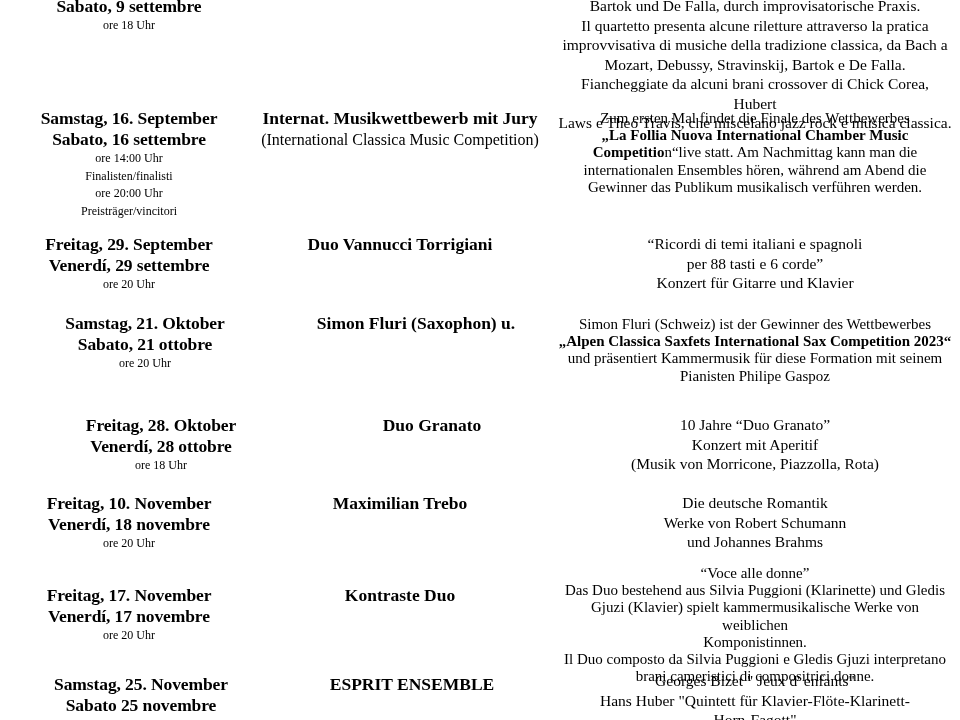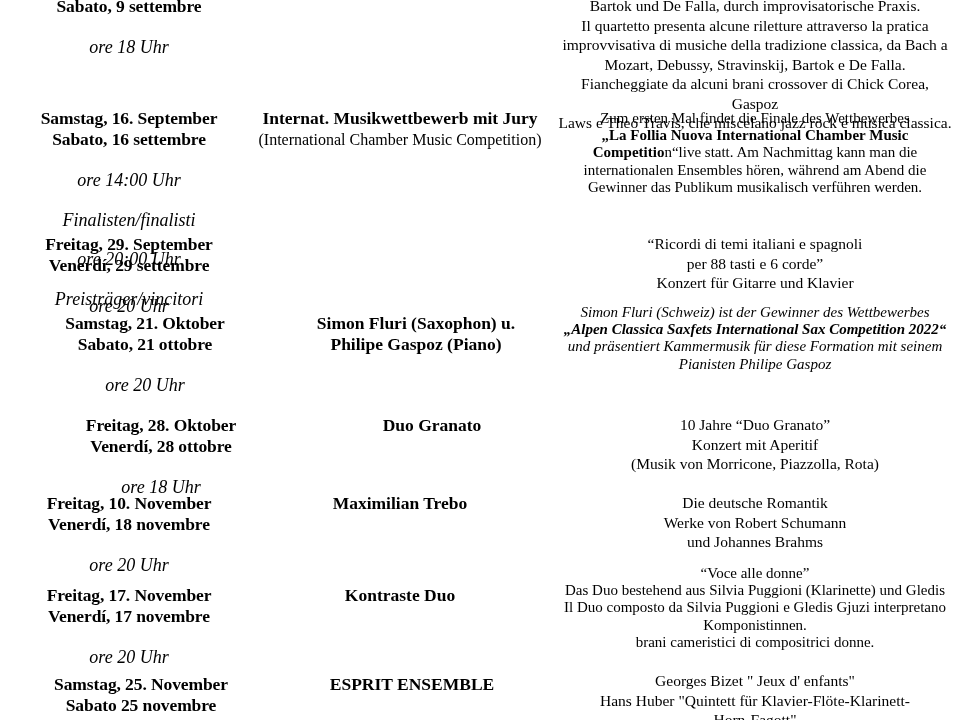--- a/index.html
+++ b/index.html
@@ -54,24 +54,22 @@
     padding: 0 8px;
   }
 
   .date-line {
     font-weight: bold;
     font-size: 17.5px;
     line-height: 21px;
     letter-spacing: -0.1px;
   }
   .time-line {
-    font-style: italic;
-    font-size: 18px;
+    font-size: 12px;
     line-height: 17.5px;
-    margin-top: 22px;
   }
 
   .artist-line {
     font-weight: bold;
     font-size: 17.5px;
     line-height: 21px;
   }
   .artist-sub {
     font-size: 16px;
     line-height: 21px;
@@ -92,21 +90,21 @@
 
   
   .abs { position: absolute; }
 
   #row-sep-0903      { top: -4px;  left: 0; }
   #row-0916          { top: 108px; left: 0; }
   #desc-0916         { top: 110px; left: 550px; width: 410px; }
   #row-0929          { top: 234px; left: 0; }
   #desc-0929         { top: 234px; left: 550px; width: 410px; }
   #row-1021          { top: 313px; left: 0; padding-left: 16px; }
-  #desc-1021         { top: 304px; left: 550px; width: 410px; font-style: italic; }
+  #desc-1021         { top: 316px; left: 550px; width: 410px; }
   #row-1028          { top: 415px; left: 0; padding-left: 32px; }
   #desc-1028         { top: 415px; left: 550px; width: 410px; }
   #row-1110          { top: 493px; left: 0; }
   #desc-1110         { top: 493px; left: 550px; width: 410px; }
   #row-1117          { top: 585px; left: 0; }
   #desc-1117         { top: 565px; left: 550px; width: 410px; }
   #row-1125          { top: 674px; left: 12px; }
   #desc-1125         { top: 671px; left: 550px; width: 410px; }
 </style>
 </head>
@@ -119,87 +117,89 @@
       <div class="col-date">
         <div class="date-line">Sabato, 9 settembre</div>
         <div class="time-line">ore 18 Uhr</div>
       </div>
       <div class="col-artist"></div>
       <div class="col-desc">
         <div class="desc-line">Bartok und De Falla, durch improvisatorische Praxis.</div>
         <div class="desc-line">Il quartetto presenta alcune riletture attraverso la pratica</div>
         <div class="desc-line">improvvisativa di musiche della tradizione classica, da Bach a</div>
         <div class="desc-line">Mozart, Debussy, Stravinskij, Bartok e De Falla.</div>
-        <div class="desc-line">Fiancheggiate da alcuni brani crossover di Chick Corea, Gaspoz</div>
+        <div class="desc-line">Fiancheggiate da alcuni brani crossover di Chick Corea, Hubert</div>
         <div class="desc-line">Laws e Theo Travis, che miscelano jazz rock e musica classica.</div>
       </div>
     </div>
   </div>
 
   <div class="abs" id="row-0916">
     <div class="row">
       <div class="col-date">
         <div class="date-line">Samstag, 16. September</div>
         <div class="date-line">Sabato, 16 settembre</div>
         <div class="time-line">ore 14:00 Uhr</div>
         <div class="time-line">Finalisten/finalisti</div>
         <div class="time-line">ore 20:00 Uhr</div>
         <div class="time-line">Preisträger/vincitori</div>
       </div>
       <div class="col-artist">
         <div class="artist-line">Internat. Musikwettbewerb mit Jury</div>
-        <div class="artist-sub">(International Chamber Music Competition)</div>
+        <div class="artist-sub">(International Classica Music Competition)</div>
       </div>
     </div>
   </div>
   <div class="abs" id="desc-0916">
     <div class="col-desc" style="width:410px">
       <div class="desc-small">
         <span>Zum ersten Mal findet die Finale des Wettbewerbes</span><br>
         <b>„La Follia Nuova International Chamber Music</b><br>
         <b>Competitio</b><span>n“live statt. Am Nachmittag kann man die internationalen Ensembles hören, während am Abend die Gewinner das Publikum musikalisch verführen werden.</span>
       </div>
     </div>
   </div>
 
   <div class="abs" id="row-0929">
     <div class="row">
       <div class="col-date">
         <div class="date-line">Freitag, 29. September</div>
         <div class="date-line">Venerdí, 29 settembre</div>
         <div class="time-line">ore 20 Uhr</div>
       </div>
+      <div class="col-artist">
+        <div class="artist-line">Duo Vannucci Torrigiani</div>
+      </div>
     </div>
   </div>
   <div class="abs" id="desc-0929">
     <div class="col-desc" style="width:410px">
       <div class="desc-line">“Ricordi di temi italiani e spagnoli</div>
       <div class="desc-line">per 88 tasti e 6 corde”</div>
       <div class="desc-line">Konzert für Gitarre und Klavier</div>
     </div>
   </div>
 
   <div class="abs" id="row-1021">
     <div class="row">
       <div class="col-date">
         <div class="date-line">Samstag, 21. Oktober</div>
         <div class="date-line">Sabato, 21 ottobre</div>
         <div class="time-line">ore 20 Uhr</div>
       </div>
       <div class="col-artist">
         <div class="artist-line">Simon Fluri (Saxophon) u.</div>
-        <div class="artist-line">Philipe Gaspoz (Piano)</div>
       </div>
     </div>
   </div>
   <div class="abs" id="desc-1021">
     <div class="col-desc" style="width:410px">
       <div class="desc-small">
         <span>Simon Fluri (Schweiz) ist der Gewinner des Wettbewerbes</span><br>
-        <b>„Alpen Classica Saxfets International Sax Competition 2022“</b><span> und präsentiert Kammermusik für diese Formation mit seinem Pianisten Philipe Gaspoz</span>
+        <b>„Alpen Classica Saxfets International Sax Competition 2023“</b><span> und präsentiert Kammermusik für diese Formation mit seinem Pianisten Philipe Gaspoz</span>
       </div>
     </div>
   </div>
 
   <div class="abs" id="row-1028">
     <div class="row">
       <div class="col-date">
         <div class="date-line">Freitag, 28. Oktober</div>
         <div class="date-line">Venerdí, 28 ottobre</div>
         <div class="time-line">ore 18 Uhr</div>
@@ -246,22 +246,23 @@
       </div>
       <div class="col-artist">
         <div class="artist-line">Kontraste Duo</div>
       </div>
     </div>
   </div>
   <div class="abs" id="desc-1117">
     <div class="col-desc" style="width:410px">
       <div class="desc-small">“Voce alle donne”</div>
       <div class="desc-small">Das Duo bestehend aus Silvia Puggioni (Klarinette) und Gledis</div>
+      <div class="desc-small">Gjuzi (Klavier) spielt kammermusikalische Werke von weiblichen</div>
+      <div class="desc-small">Komponistinnen.</div>
       <div class="desc-small">Il Duo composto da Silvia Puggioni e Gledis Gjuzi interpretano</div>
-      <div class="desc-small">Komponistinnen.</div>
       <div class="desc-small">brani cameristici di compositrici donne.</div>
     </div>
   </div>
 
   <div class="abs" id="row-1125">
     <div class="row">
       <div class="col-date">
         <div class="date-line">Samstag, 25. November</div>
         <div class="date-line">Sabato 25 novembre</div>
       </div>

